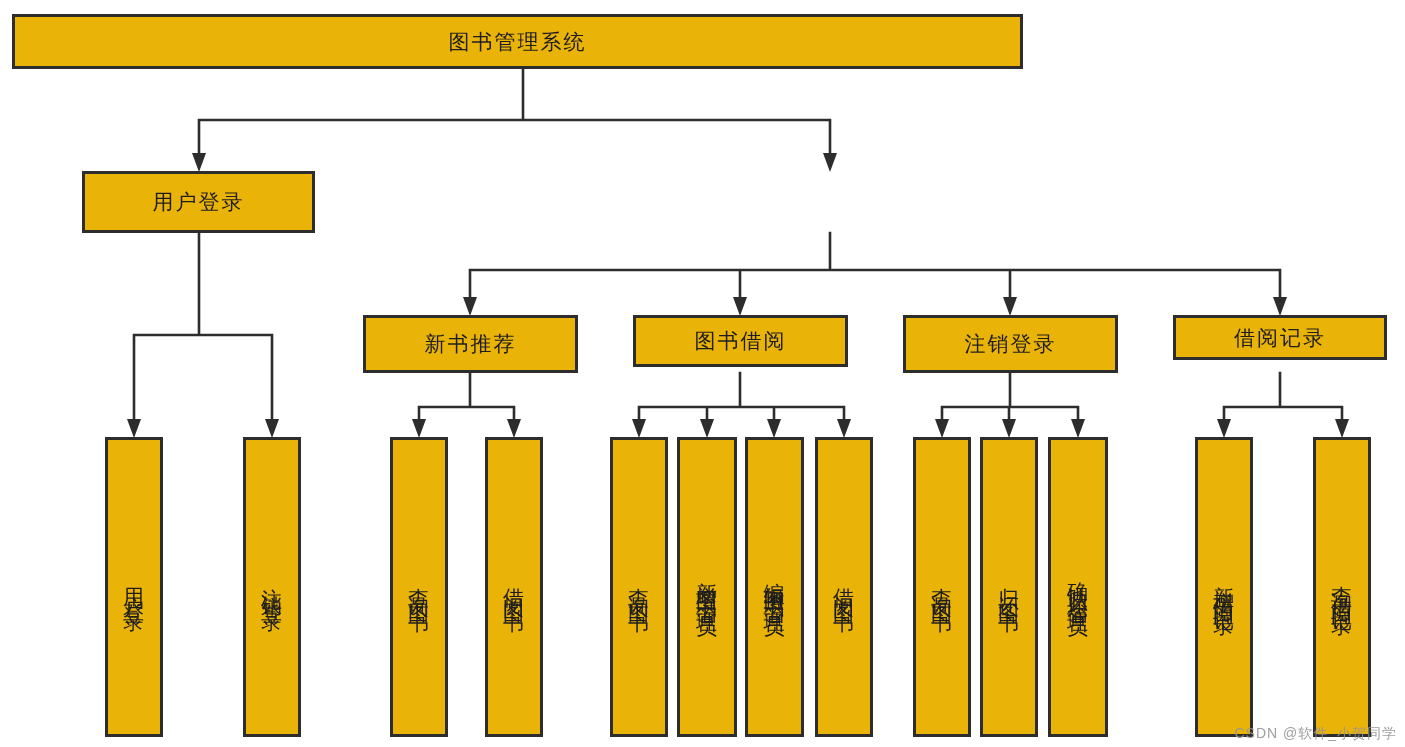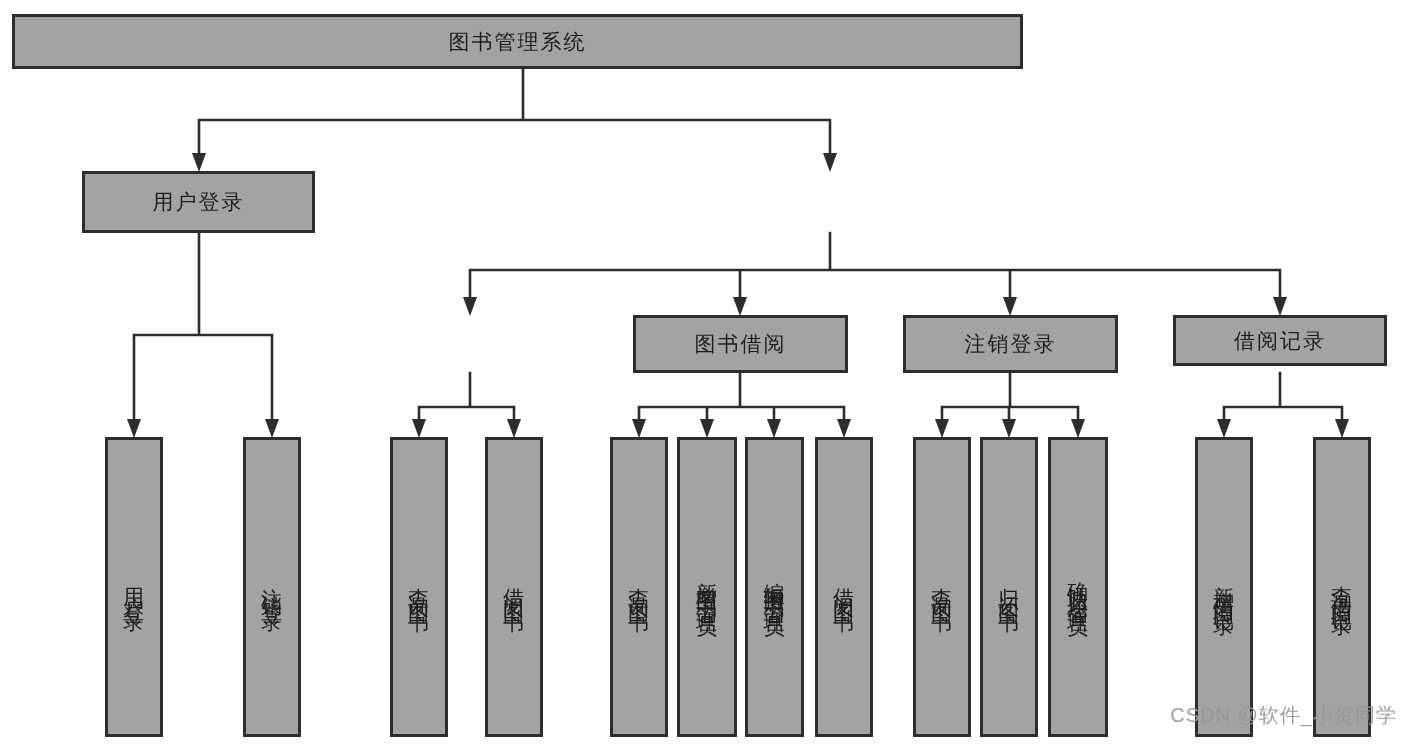--- a/index.html
+++ b/index.html
@@ -19,21 +19,21 @@
     position: absolute;
     left: 0;
     top: 0;
     width: 1405px;
     height: 747px;
     pointer-events: none;
   }
   .box {
     position: absolute;
     box-sizing: border-box;
-    background: #a3a3a3;
+    background: #eab308;
     border: 3px solid #2d2d2d;
     display: flex;
     align-items: center;
     justify-content: center;
     color: #1d1d1f;
     text-align: center;
     z-index: 2;
   }
   .h-box {
     font-size: 21px;
@@ -45,44 +45,44 @@
     text-orientation: mixed;
     font-size: 21px;
     letter-spacing: 8px;
     line-height: 1;
   }
   
   #node-root            { left:  12px; top:  14px; width: 1011px; height: 55px; }
   #node-user-login      { left:  82px; top: 171px; width: 233px; height: 62px; }
   #node-book-mgmt       { left: 712px; top: 171px; width: 235px; height: 62px; }
   #node-new-book        { left: 363px; top: 315px; width: 215px; height: 58px; }
-  #node-book-borrow     { left: 633px; top: 315px; width: 215px; height: 58px; }
+  #node-book-borrow     { left: 633px; top: 315px; width: 215px; height: 52px; }
   #node-current-borrow  { left: 903px; top: 315px; width: 215px; height: 58px; }
-  #node-borrow-record   { left: 1173px; top: 315px; width: 214px; height: 51px; }
+  #node-borrow-record   { left: 1173px; top: 315px; width: 214px; height: 45px; }
 
   .leaf { top: 437px; height: 300px; width: 58px; }
   #leaf-user-login        { left: 105px; }
   #leaf-logout            { left: 243px; }
   #leaf-nb-query          { left: 390px; }
   #leaf-nb-borrow         { left: 485px; }
   #leaf-bb-query          { left: 610px; }
   #leaf-bb-add            { left: 677px; width: 60px; letter-spacing: 5px; }
   #leaf-bb-edit           { left: 745px; width: 59px; letter-spacing: 5px; }
   #leaf-bb-borrow         { left: 815px; }
   #leaf-cb-query          { left: 913px; }
   #leaf-cb-return         { left: 980px; }
   #leaf-cb-confirm        { left: 1048px; width: 60px; letter-spacing: 5px; }
   #leaf-br-add            { left: 1195px; letter-spacing: 6px; }
   #leaf-br-query          { left: 1313px; letter-spacing: 6px; }
 
   #watermark {
     position: absolute;
     right: 8px;
-    bottom: 18px;
-    font-size: 20px;
+    bottom: 4px;
+    font-size: 14px;
     letter-spacing: 1px;
     color: rgba(150, 150, 150, 0.92);
     z-index: 5;
     white-space: nowrap;
   }
 </style>
 </head>
 <body>
 
 <div id="stage">
@@ -105,20 +105,21 @@
       M419 438 l-7 -19 h14 z   M514 438 l-7 -19 h14 z
       M639 438 l-7 -19 h14 z   M707 438 l-7 -19 h14 z  M774 438 l-7 -19 h14 z  M844 438 l-7 -19 h14 z
       M942 438 l-7 -19 h14 z   M1009 438 l-7 -19 h14 z M1078 438 l-7 -19 h14 z
       M1224 438 l-7 -19 h14 z  M1342 438 l-7 -19 h14 z"></path>
   </svg>
 
   <div class="box h-box" id="node-root">图书管理系统</div>
 
   <div class="box h-box" id="node-user-login">用户登录</div>
 
+  <div class="box h-box" id="node-new-book">新书推荐</div>
   <div class="box h-box" id="node-book-borrow">图书借阅</div>
   <div class="box h-box" id="node-current-borrow">注销登录</div>
   <div class="box h-box" id="node-borrow-record">借阅记录</div>
 
   <div class="box v-box leaf" id="leaf-user-login">用户登录</div>
   <div class="box v-box leaf" id="leaf-logout">注销登录</div>
 
   <div class="box v-box leaf" id="leaf-nb-query">查询图书</div>
   <div class="box v-box leaf" id="leaf-nb-borrow">借阅图书</div>
 

